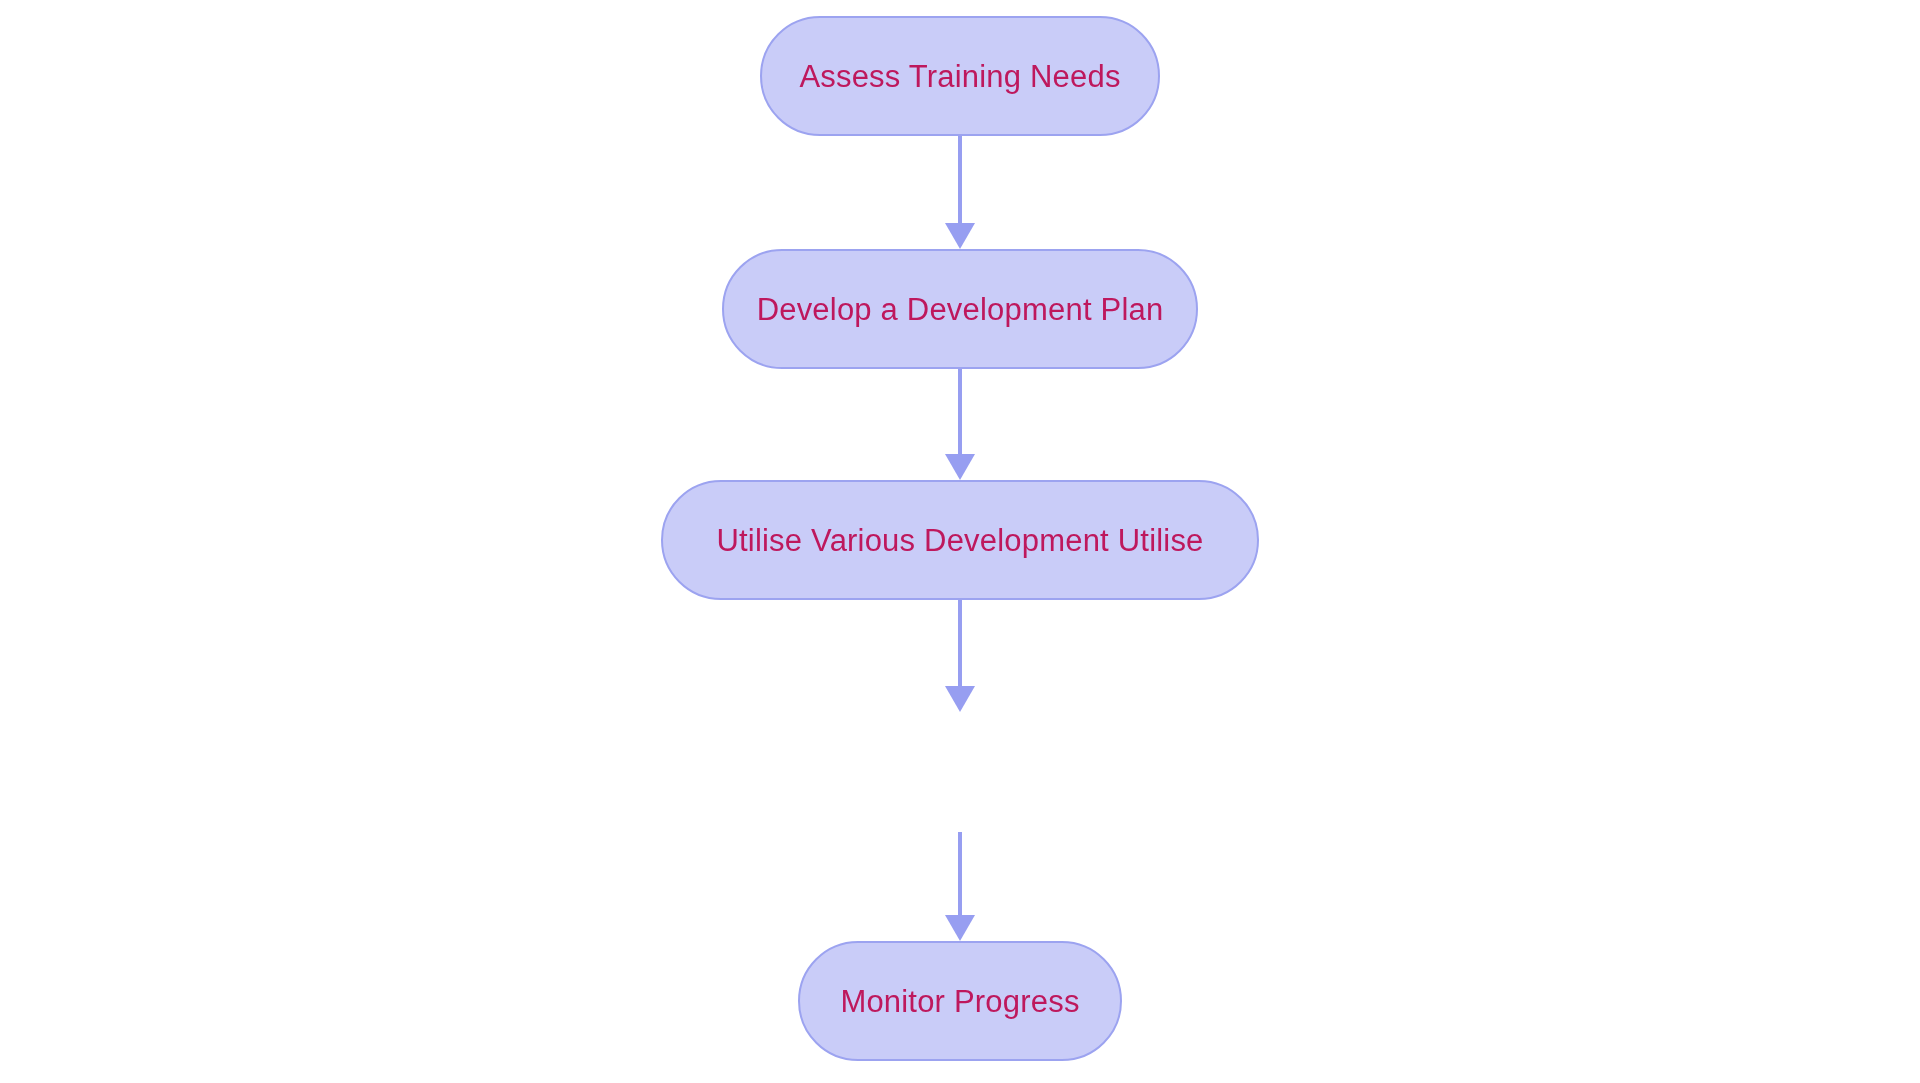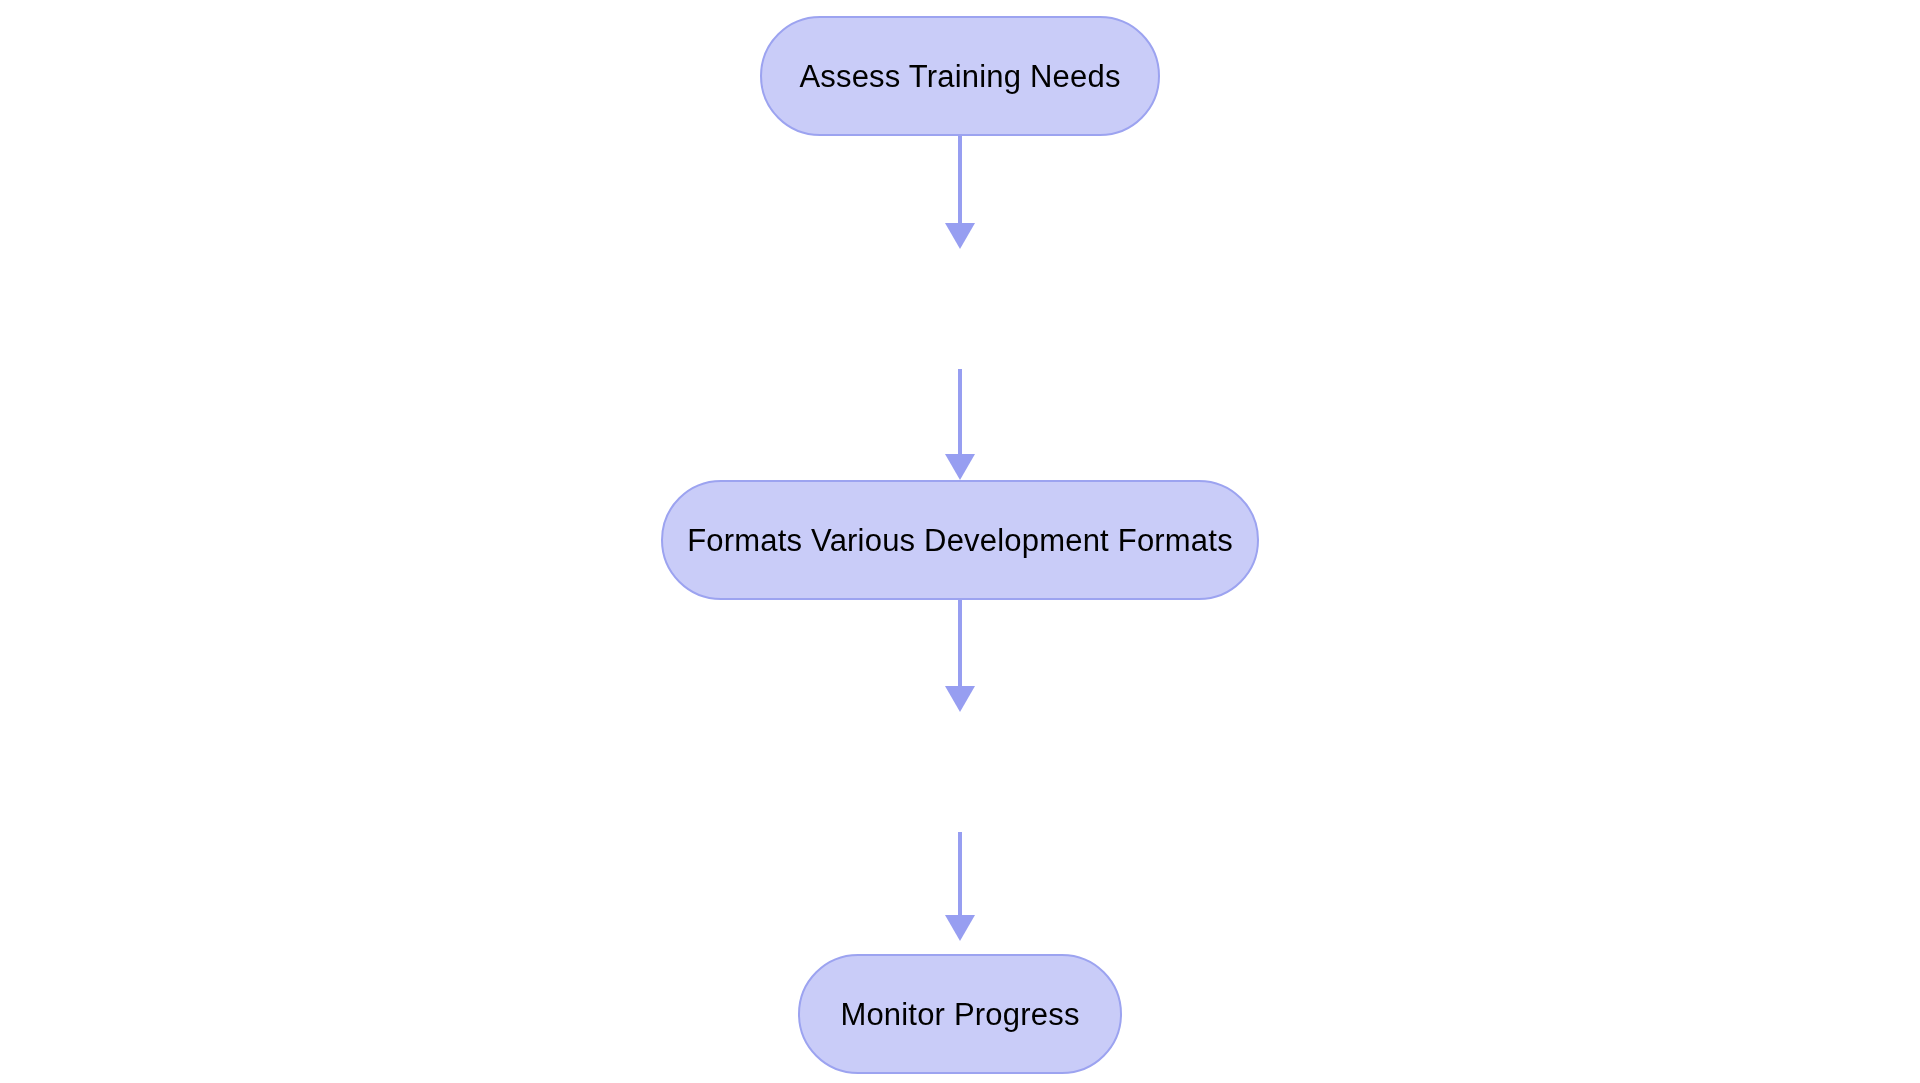--- a/index.html
+++ b/index.html
@@ -22,31 +22,31 @@
     height: 120px;
     border-radius: 60px;
     background: #c9ccf8;
     border: 2px solid #9ca3f0;
     box-sizing: border-box;
     display: flex;
     align-items: center;
     justify-content: center;
   }
   .node-label {
-    color: #000000;
+    color: #be185d;
     font-size: 31px;
     line-height: 1;
     letter-spacing: 0.2px;
     white-space: nowrap;
   }
   .n1 { top: 16px;  width: 400px; }
   .n2 { top: 249px; width: 476px; }
   .n3 { top: 480px; width: 598px; }
   .n4 { top: 712px; width: 286px; }
-  .n5 { top: 941px; width: 324px; margin-top: 13px; }
+  .n5 { top: 941px; width: 324px; }
 
   .arrow {
     position: absolute;
     left: 50%;
     transform: translateX(-50%);
     width: 30px;
     display: flex;
     flex-direction: column;
     align-items: center;
   }
@@ -74,28 +74,31 @@
 
   <div class="node n1">
     <span class="node-label">Assess Training Needs</span>
   </div>
 
   <div class="arrow a1">
     <div class="arrow-line"></div>
     <div class="arrow-head"></div>
   </div>
 
+  <div class="node n2">
+    <span class="node-label">Develop a Development Plan</span>
+  </div>
 
   <div class="arrow a2">
     <div class="arrow-line"></div>
     <div class="arrow-head"></div>
   </div>
 
   <div class="node n3">
-    <span class="node-label">Formats Various Development Formats</span>
+    <span class="node-label">Utilise Various Development Utilise</span>
   </div>
 
   <div class="arrow a3">
     <div class="arrow-line"></div>
     <div class="arrow-head"></div>
   </div>
 
 
   <div class="arrow a4">
     <div class="arrow-line"></div>

